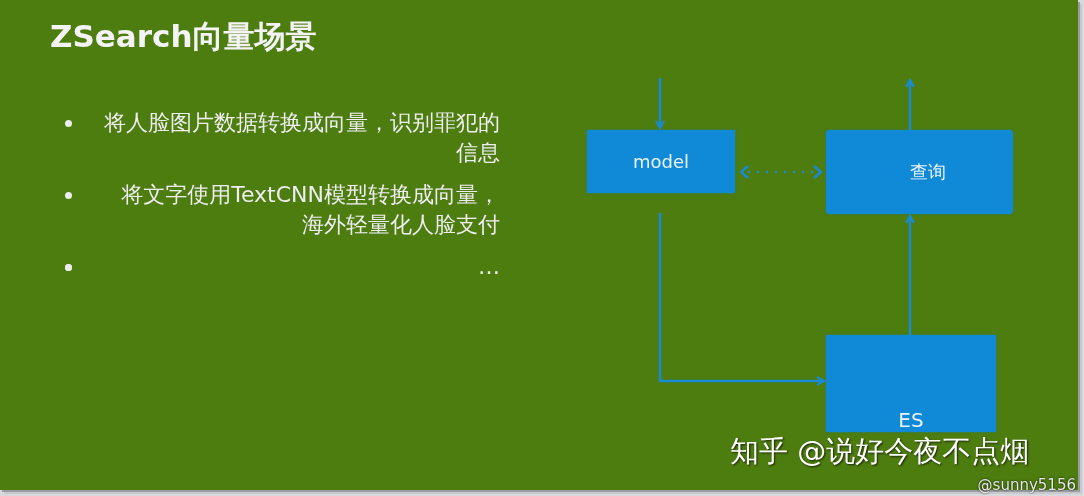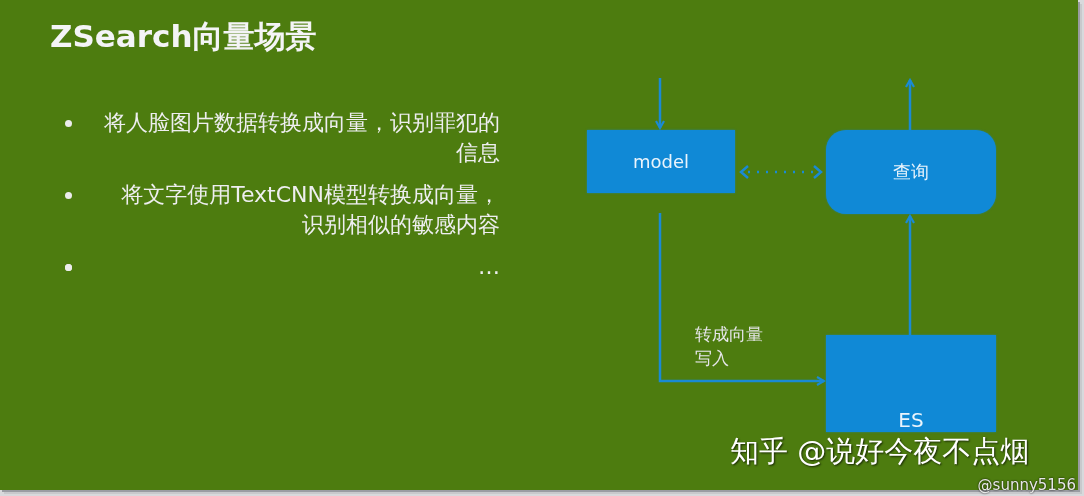--- a/index.html
+++ b/index.html
@@ -33,21 +33,21 @@
       position: absolute; left: 5px; top: 12px;
       width: 7px; height: 7px; border-radius: 50%; background: #ececec;
     }
     .box {
       position: absolute; background: #1089d6;
       color: #eaf4fc; font-size: 18px;
       display: flex; align-items: center; justify-content: center;
       box-shadow: 0 0 2px rgba(16,137,214,0.6);
     }
     .box.model { left: 587px; top: 130px; width: 148px; height: 63px; align-items: center; }
-    .box.query { left: 826px; top: 130px; width: 170px; height: 84px; border-radius: 20px; }
+    .box.query { left: 826px; top: 130px; width: 170px; height: 84px; border-radius: 4px; padding-left: 17px; }
     .box.es { left: 826px; top: 335px; width: 170px; height: 97px; font-size: 20px; align-items: flex-end; }
     .label {
       position: absolute; left: 695px; top: 322px;
       font-size: 17px; line-height: 24px; color: #e6e6ea; white-space: pre-line;
     }
     svg.arrows { position: absolute; left: 0; top: 0; width: 1078px; height: 490px; pointer-events: none; }
     .watermark {
       position: absolute; left: 730px; top: 432px;
       font-size: 29px; color: #ffffff; white-space: nowrap;
       text-shadow: 1px 1px 2px rgba(0,0,0,0.7);
@@ -59,21 +59,21 @@
     }
   </style>
 </head>
 <body>
 
 <div class="slide">
   <div class="title">ZSearch向量场景</div>
 
   <ul class="bullets">
     <li><span class="dot"></span><span>将人脸图片数据转换成向量，识别罪犯的信息</span></li>
-    <li><span class="dot"></span><span>将文字使用TextCNN模型转换成向量，识别相似的敏感内容</span></li>
+    <li><span class="dot"></span><span>将文字使用TextCNN模型转换成向量，海外轻量化人脸支付</span></li>
     <li><span class="dot"></span></li>
     <li><span class="dot"></span><span>…</span></li>
   </ul>
 
   <svg class="arrows" viewBox="0 0 1078 490">
     <defs>
       <marker id="ah" markerWidth="10" markerHeight="10" refX="8" refY="5" orient="auto" markerUnits="userSpaceOnUse">
         <path d="M1,1 L8,5 L1,9" fill="none" stroke="#1a8ad4" stroke-width="2.2"></path>
       </marker>
     </defs>
@@ -94,18 +94,16 @@
   <div class="box model">
       <span>model</span>
     </div>
   <div class="box query">
       <span>查询</span>
     </div>
   <div class="box es">
       <span>ES</span>
     </div>
 
-  <div class="label">转成向量
-写入</div>
 
   <div class="watermark">知乎 @说好今夜不点烟</div>
 </div>
 <div class="credit">@sunny5156</div>
 
 </body></html>

